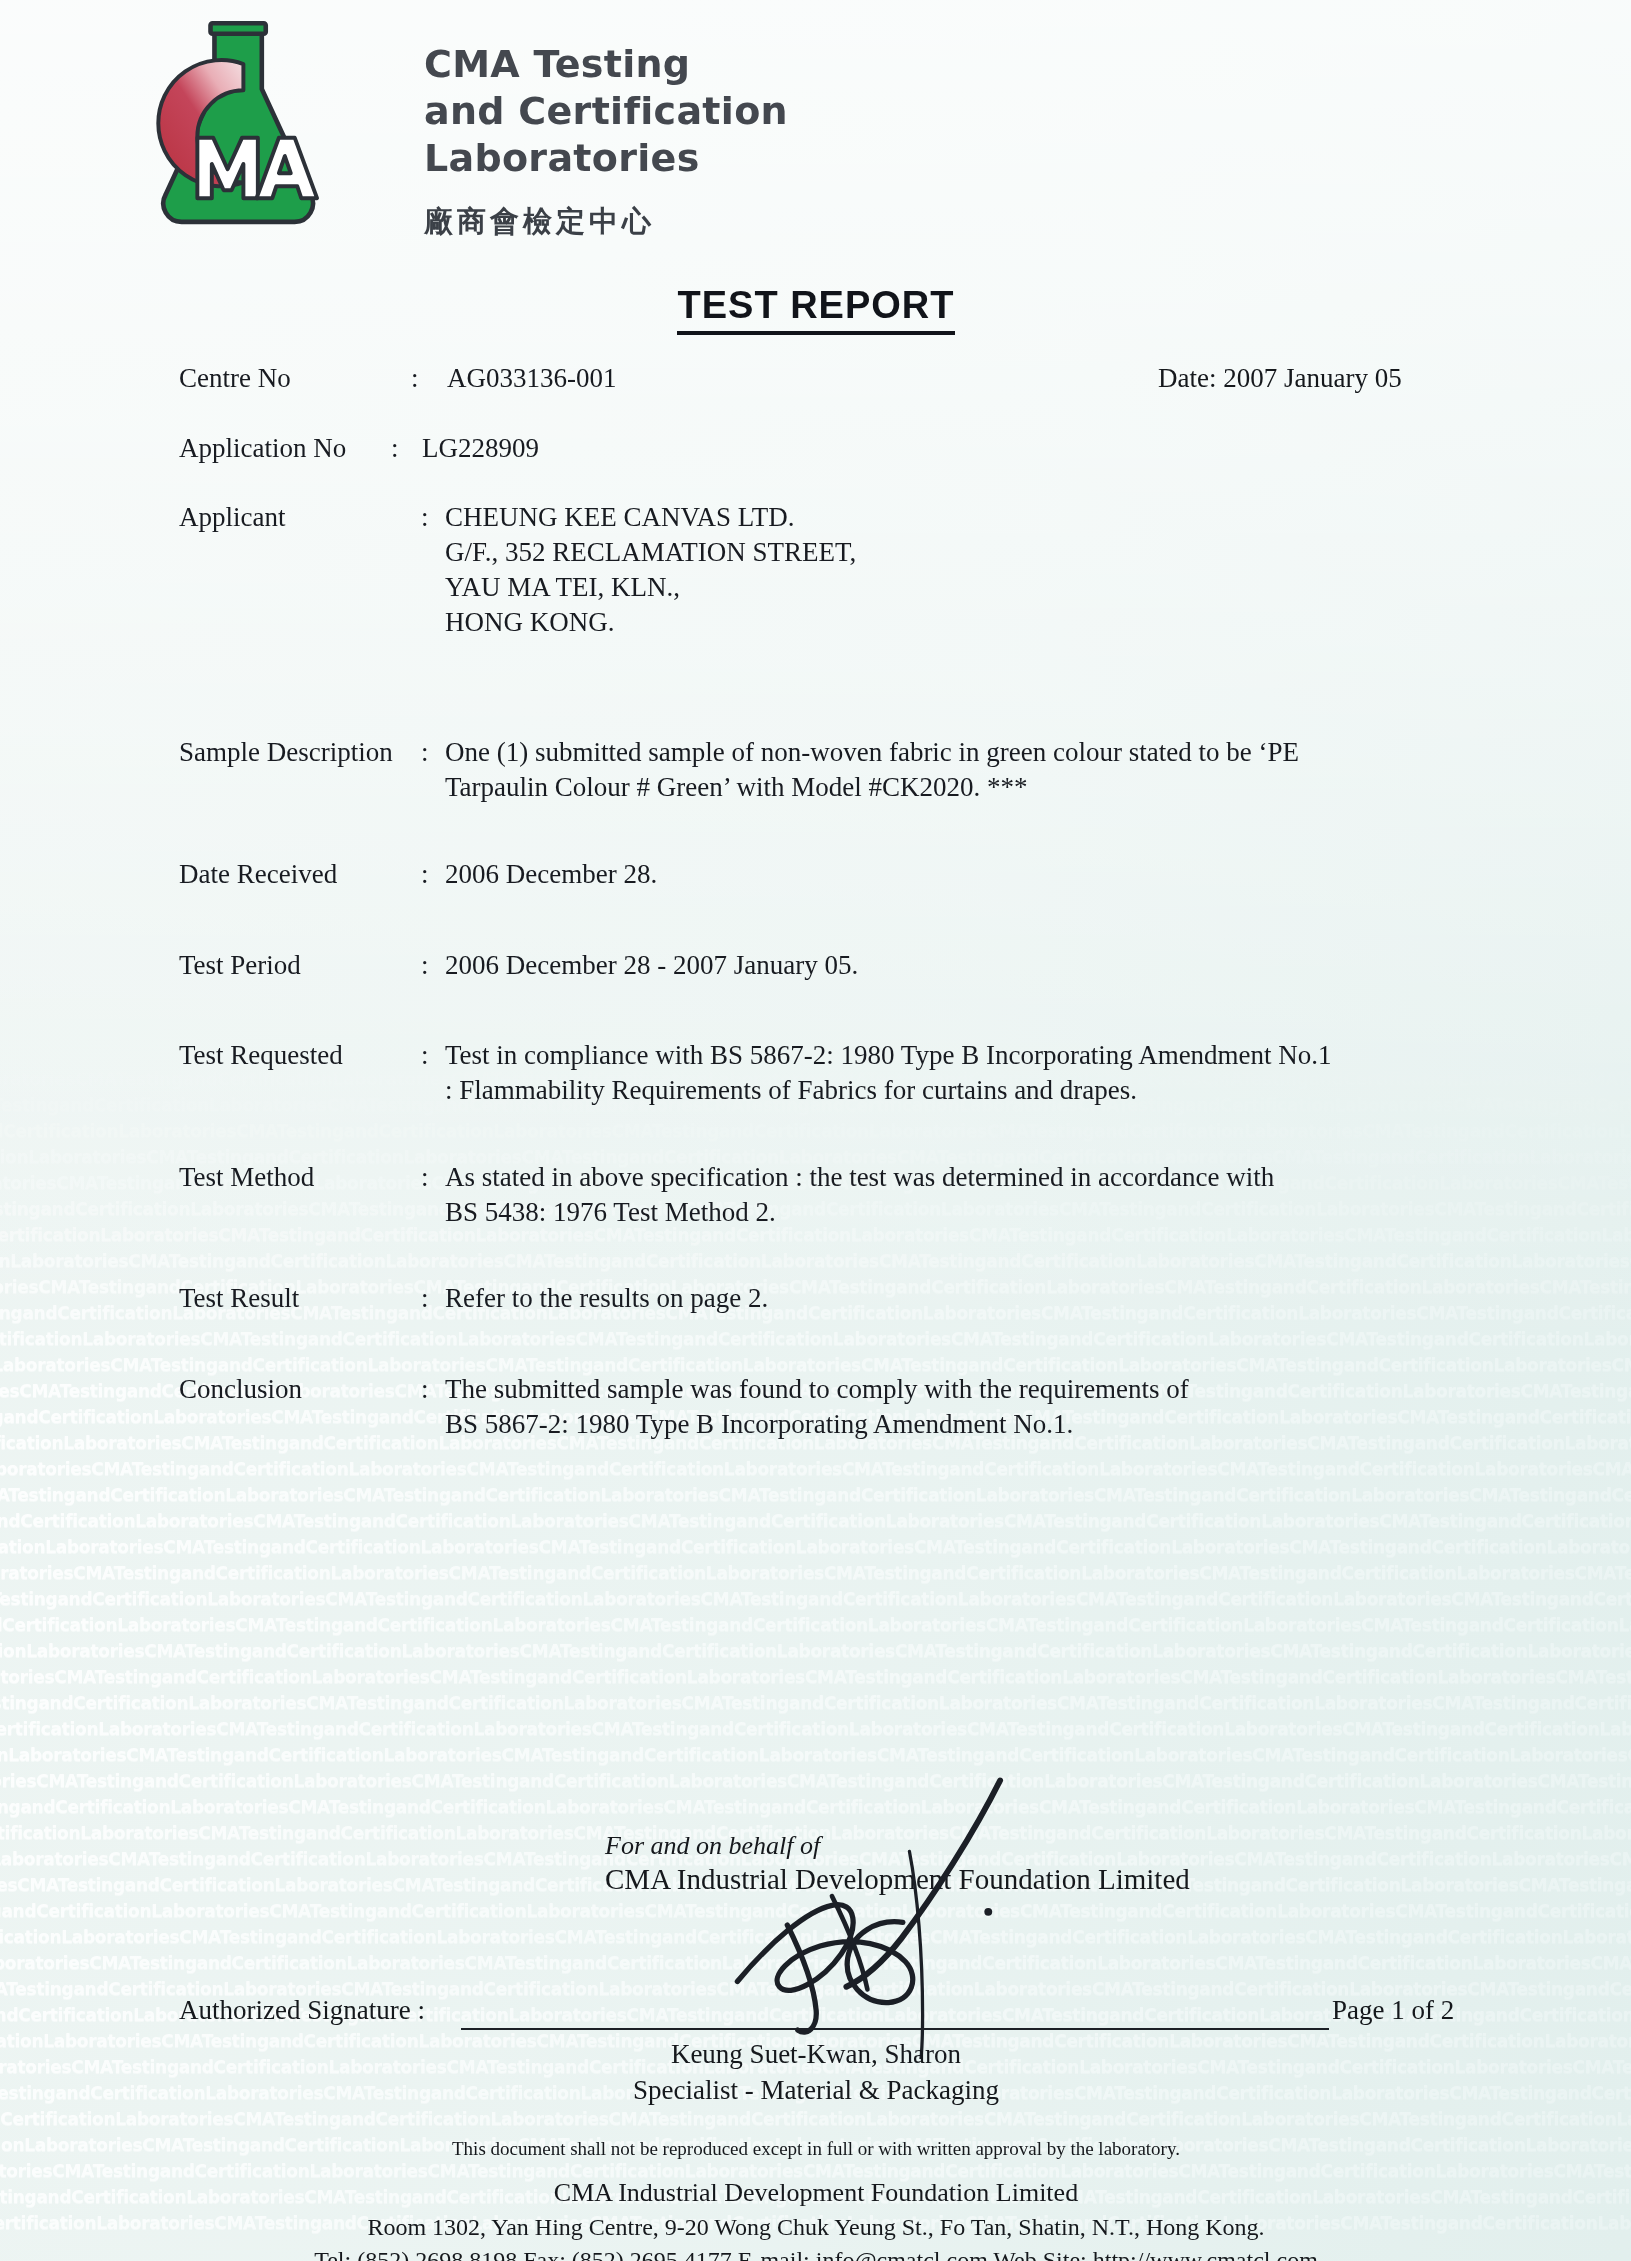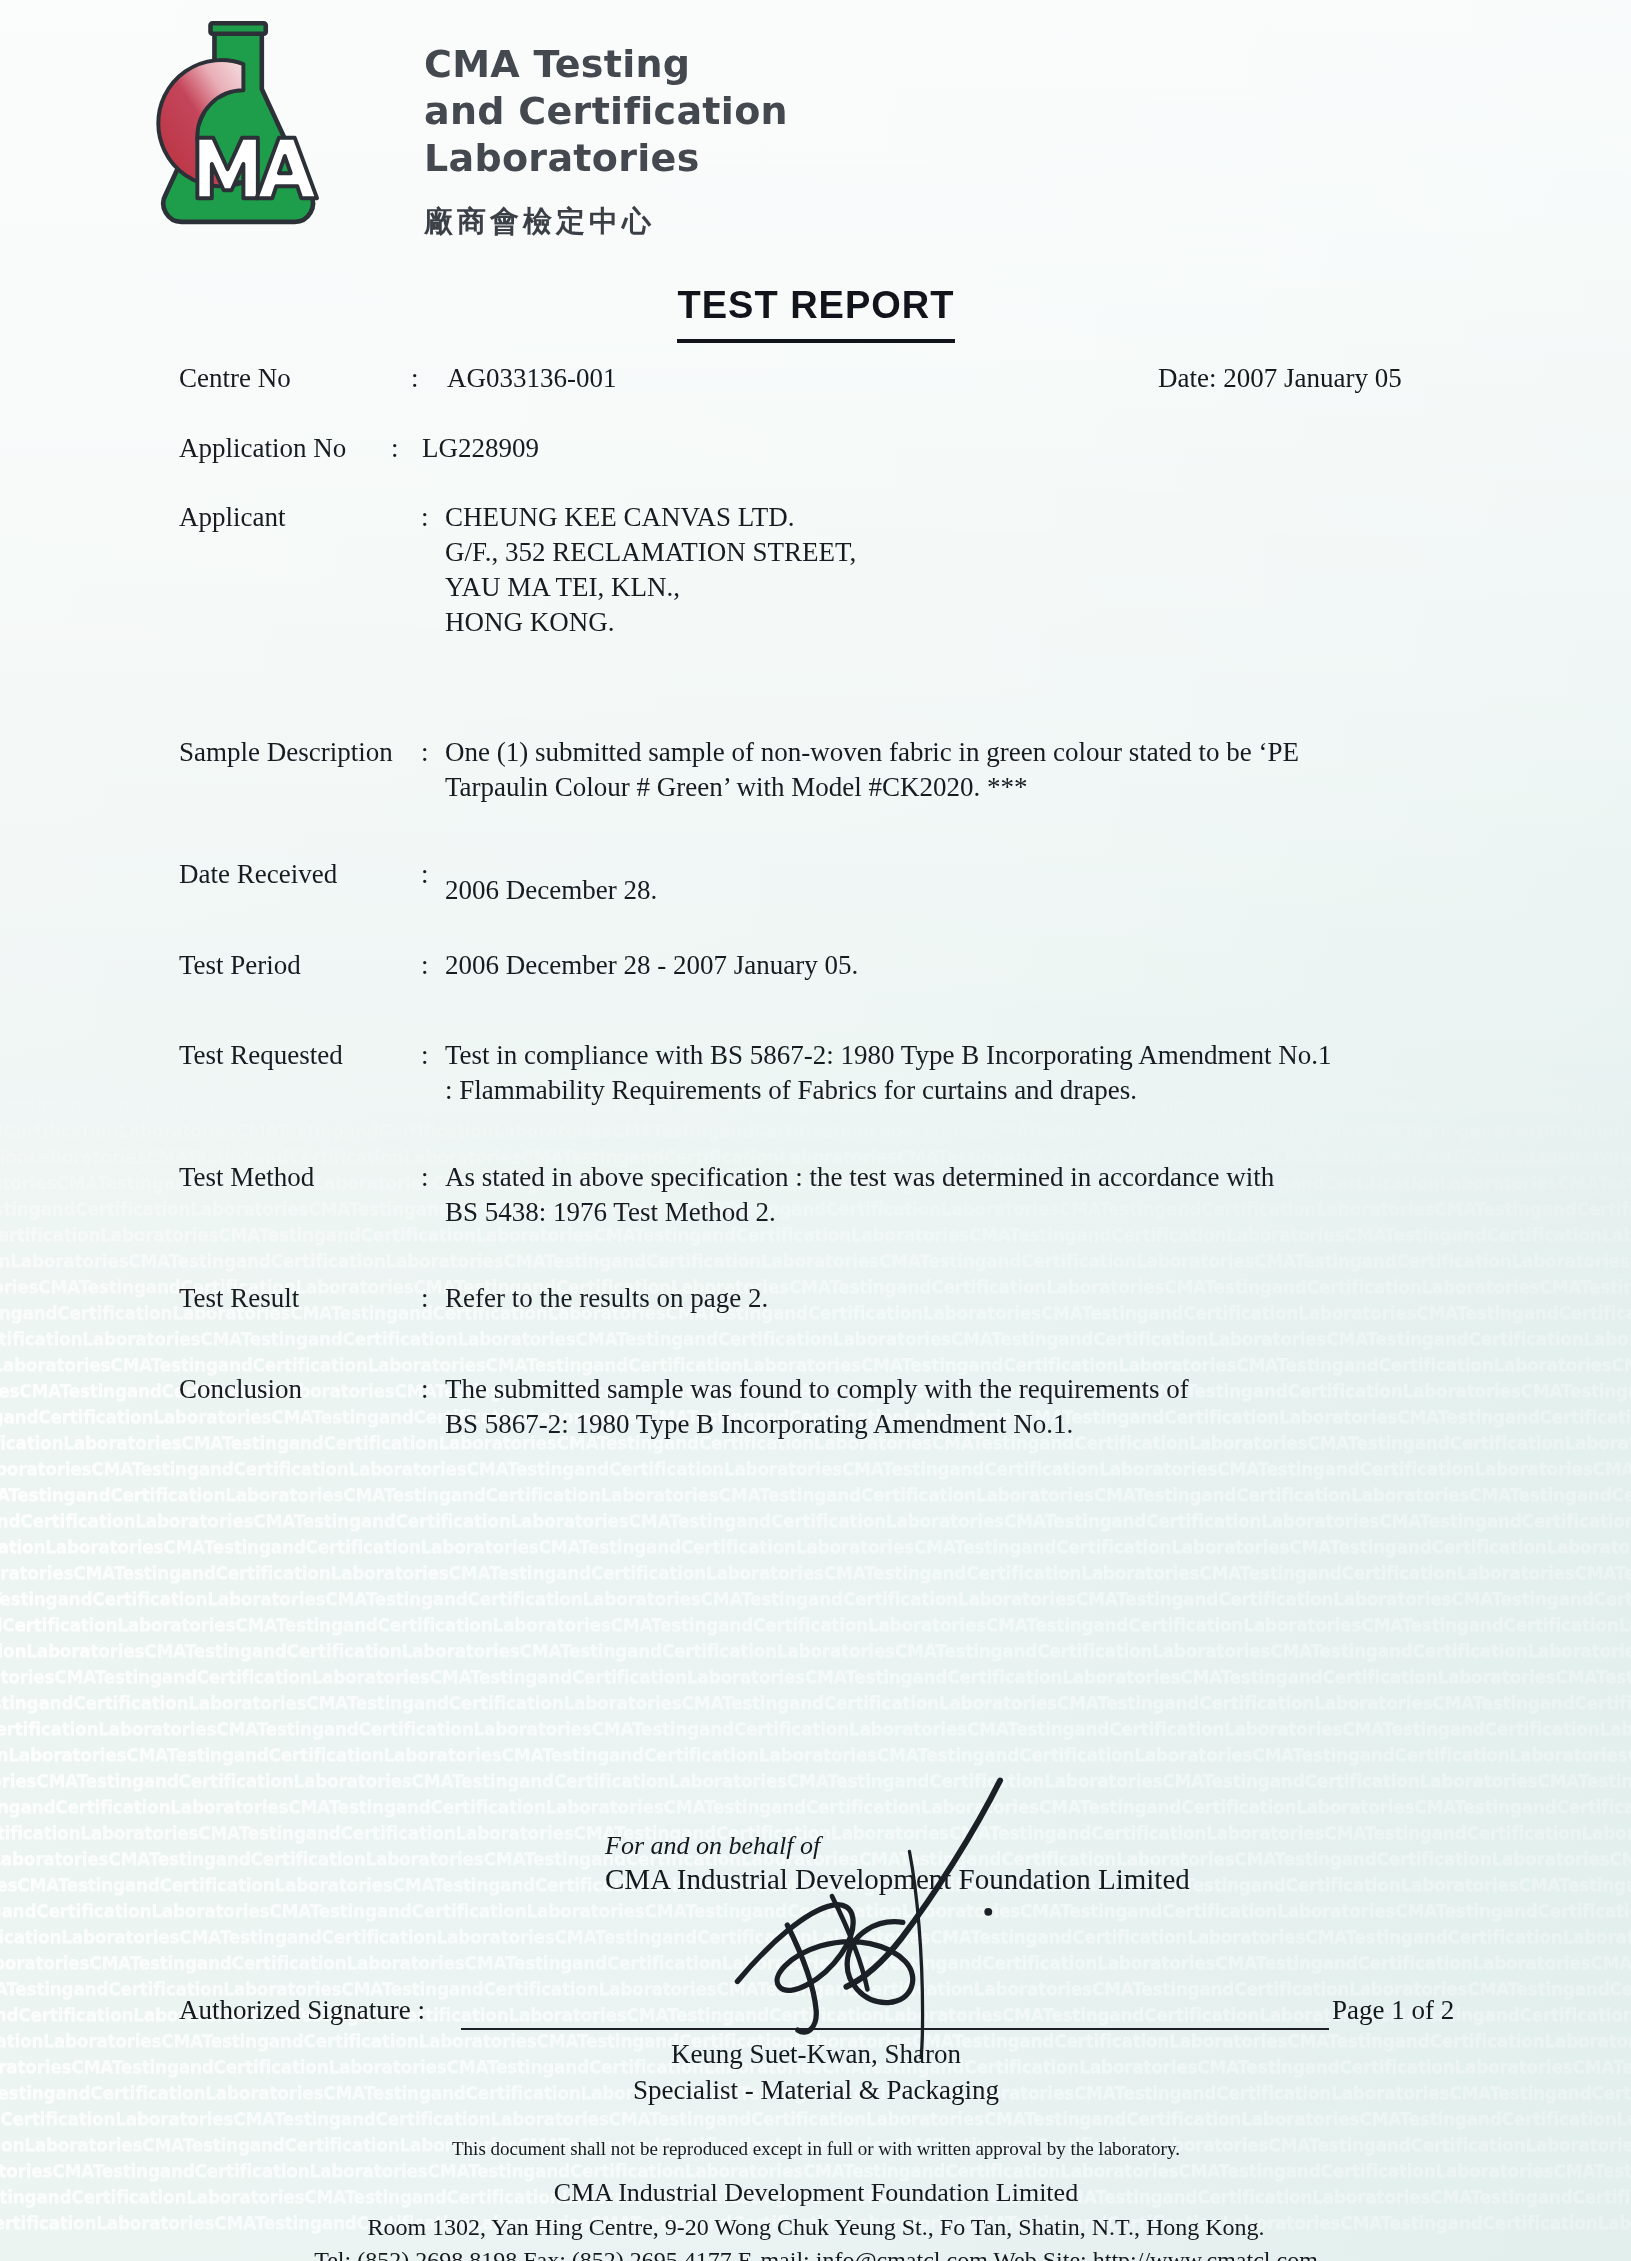--- a/index.html
+++ b/index.html
@@ -136,21 +136,21 @@
     text-align: center;
   }
   #doc-title-text {
     display: inline-block;
     font-family: "Liberation Sans", "DejaVu Sans", sans-serif;
     font-weight: 700;
     font-size: 38px;
     letter-spacing: 1px;
     color: #11141a;
     border-bottom: 4px solid #11141a;
-    padding-bottom: 12px;
+    padding-bottom: 4px;
   }
 
   
   .field-row {
     position: absolute;
     left: 179px;
     width: 1316px;
     font-size: 27px;
     line-height: 35px;
     color: #181b21;
@@ -451,21 +451,21 @@
     <div class="field-row col-c" style="top:735px;">
       <span class="field-label">Sample Description</span>
       <span class="field-colon">:</span>
       <span class="field-value" style="white-space:pre-line;width:1158px;">One (1) submitted sample of non-woven fabric in green colour stated to be ‘PE
 Tarpaulin Colour # Green’ with Model #CK2020.   ***</span>
     </div>
 
     <div class="field-row col-c" style="top:857px;">
       <span class="field-label">Date Received</span>
       <span class="field-colon">:</span>
-      <span class="field-value" style="white-space:pre-line;margin-top:16px;">2006 December 28.</span>
+      <span class="field-value" style="white-space:pre-line;">2006 December 28.</span>
     </div>
 
     <div class="field-row col-c" style="top:948px;">
       <span class="field-label">Test Period</span>
       <span class="field-colon">:</span>
       <span class="field-value" style="white-space:pre-line;">2006 December 28 - 2007 January 05.</span>
     </div>
 
     <div class="field-row col-c" style="top:1038px;">
       <span class="field-label">Test Requested</span>

